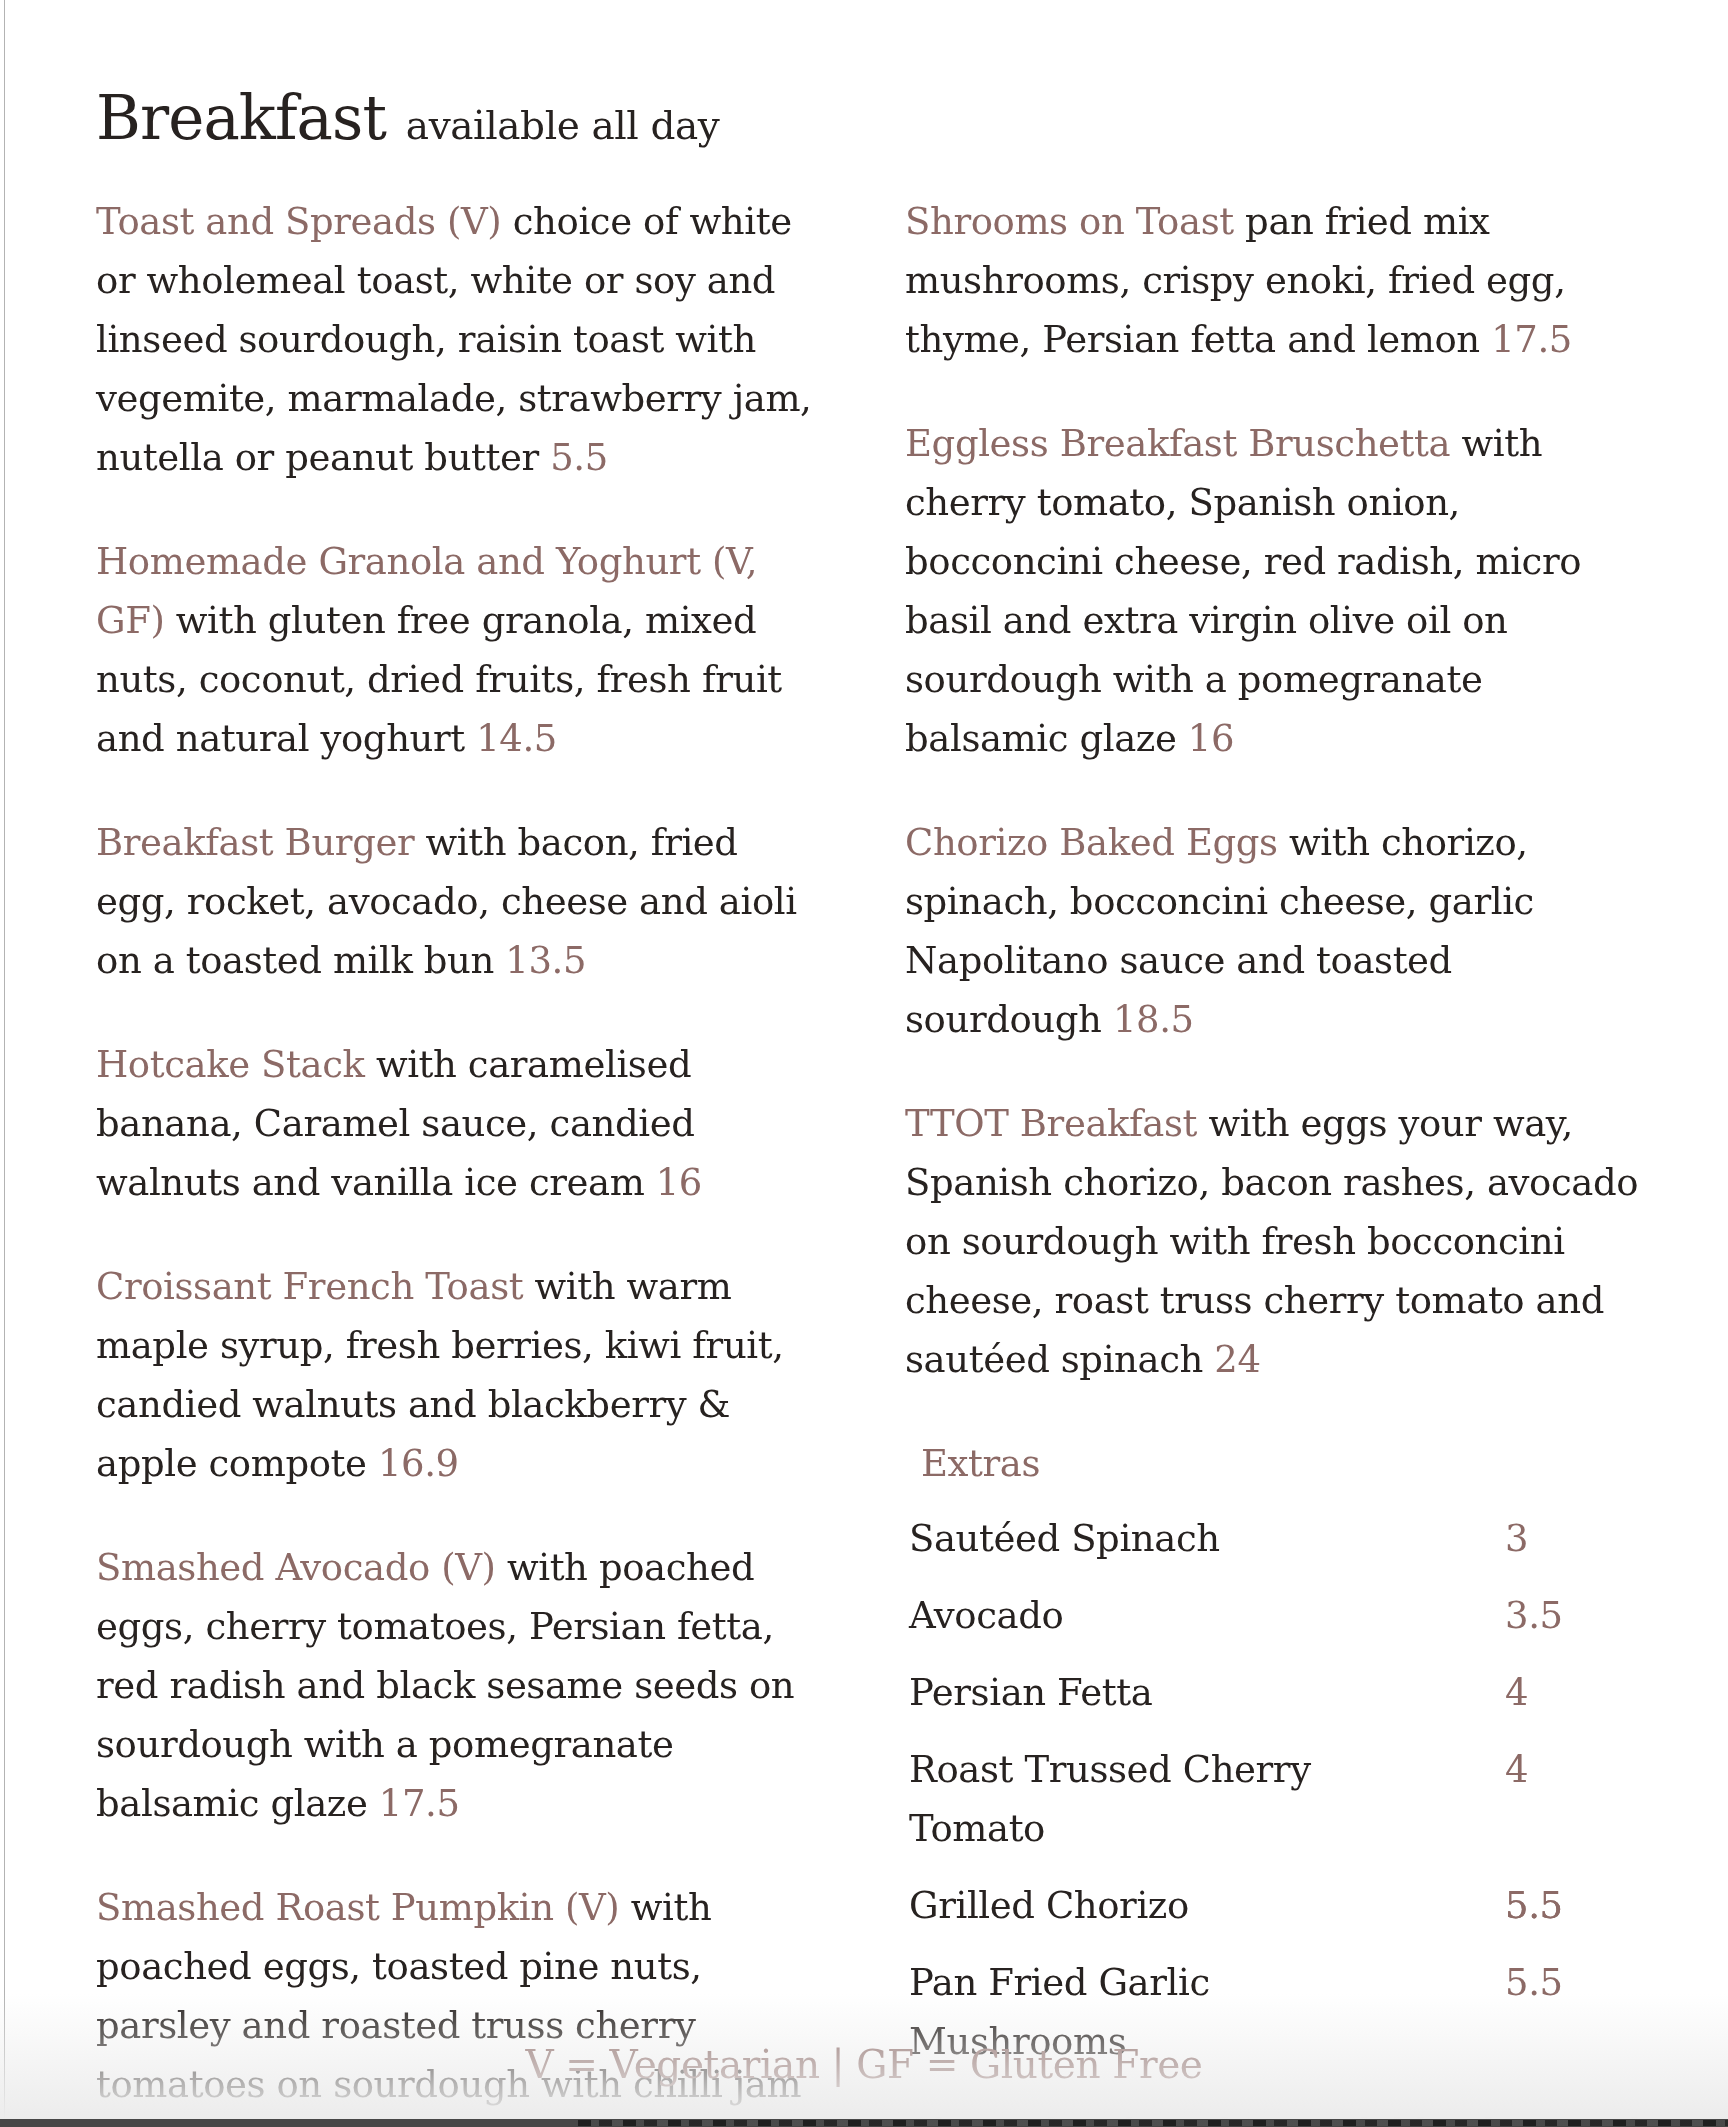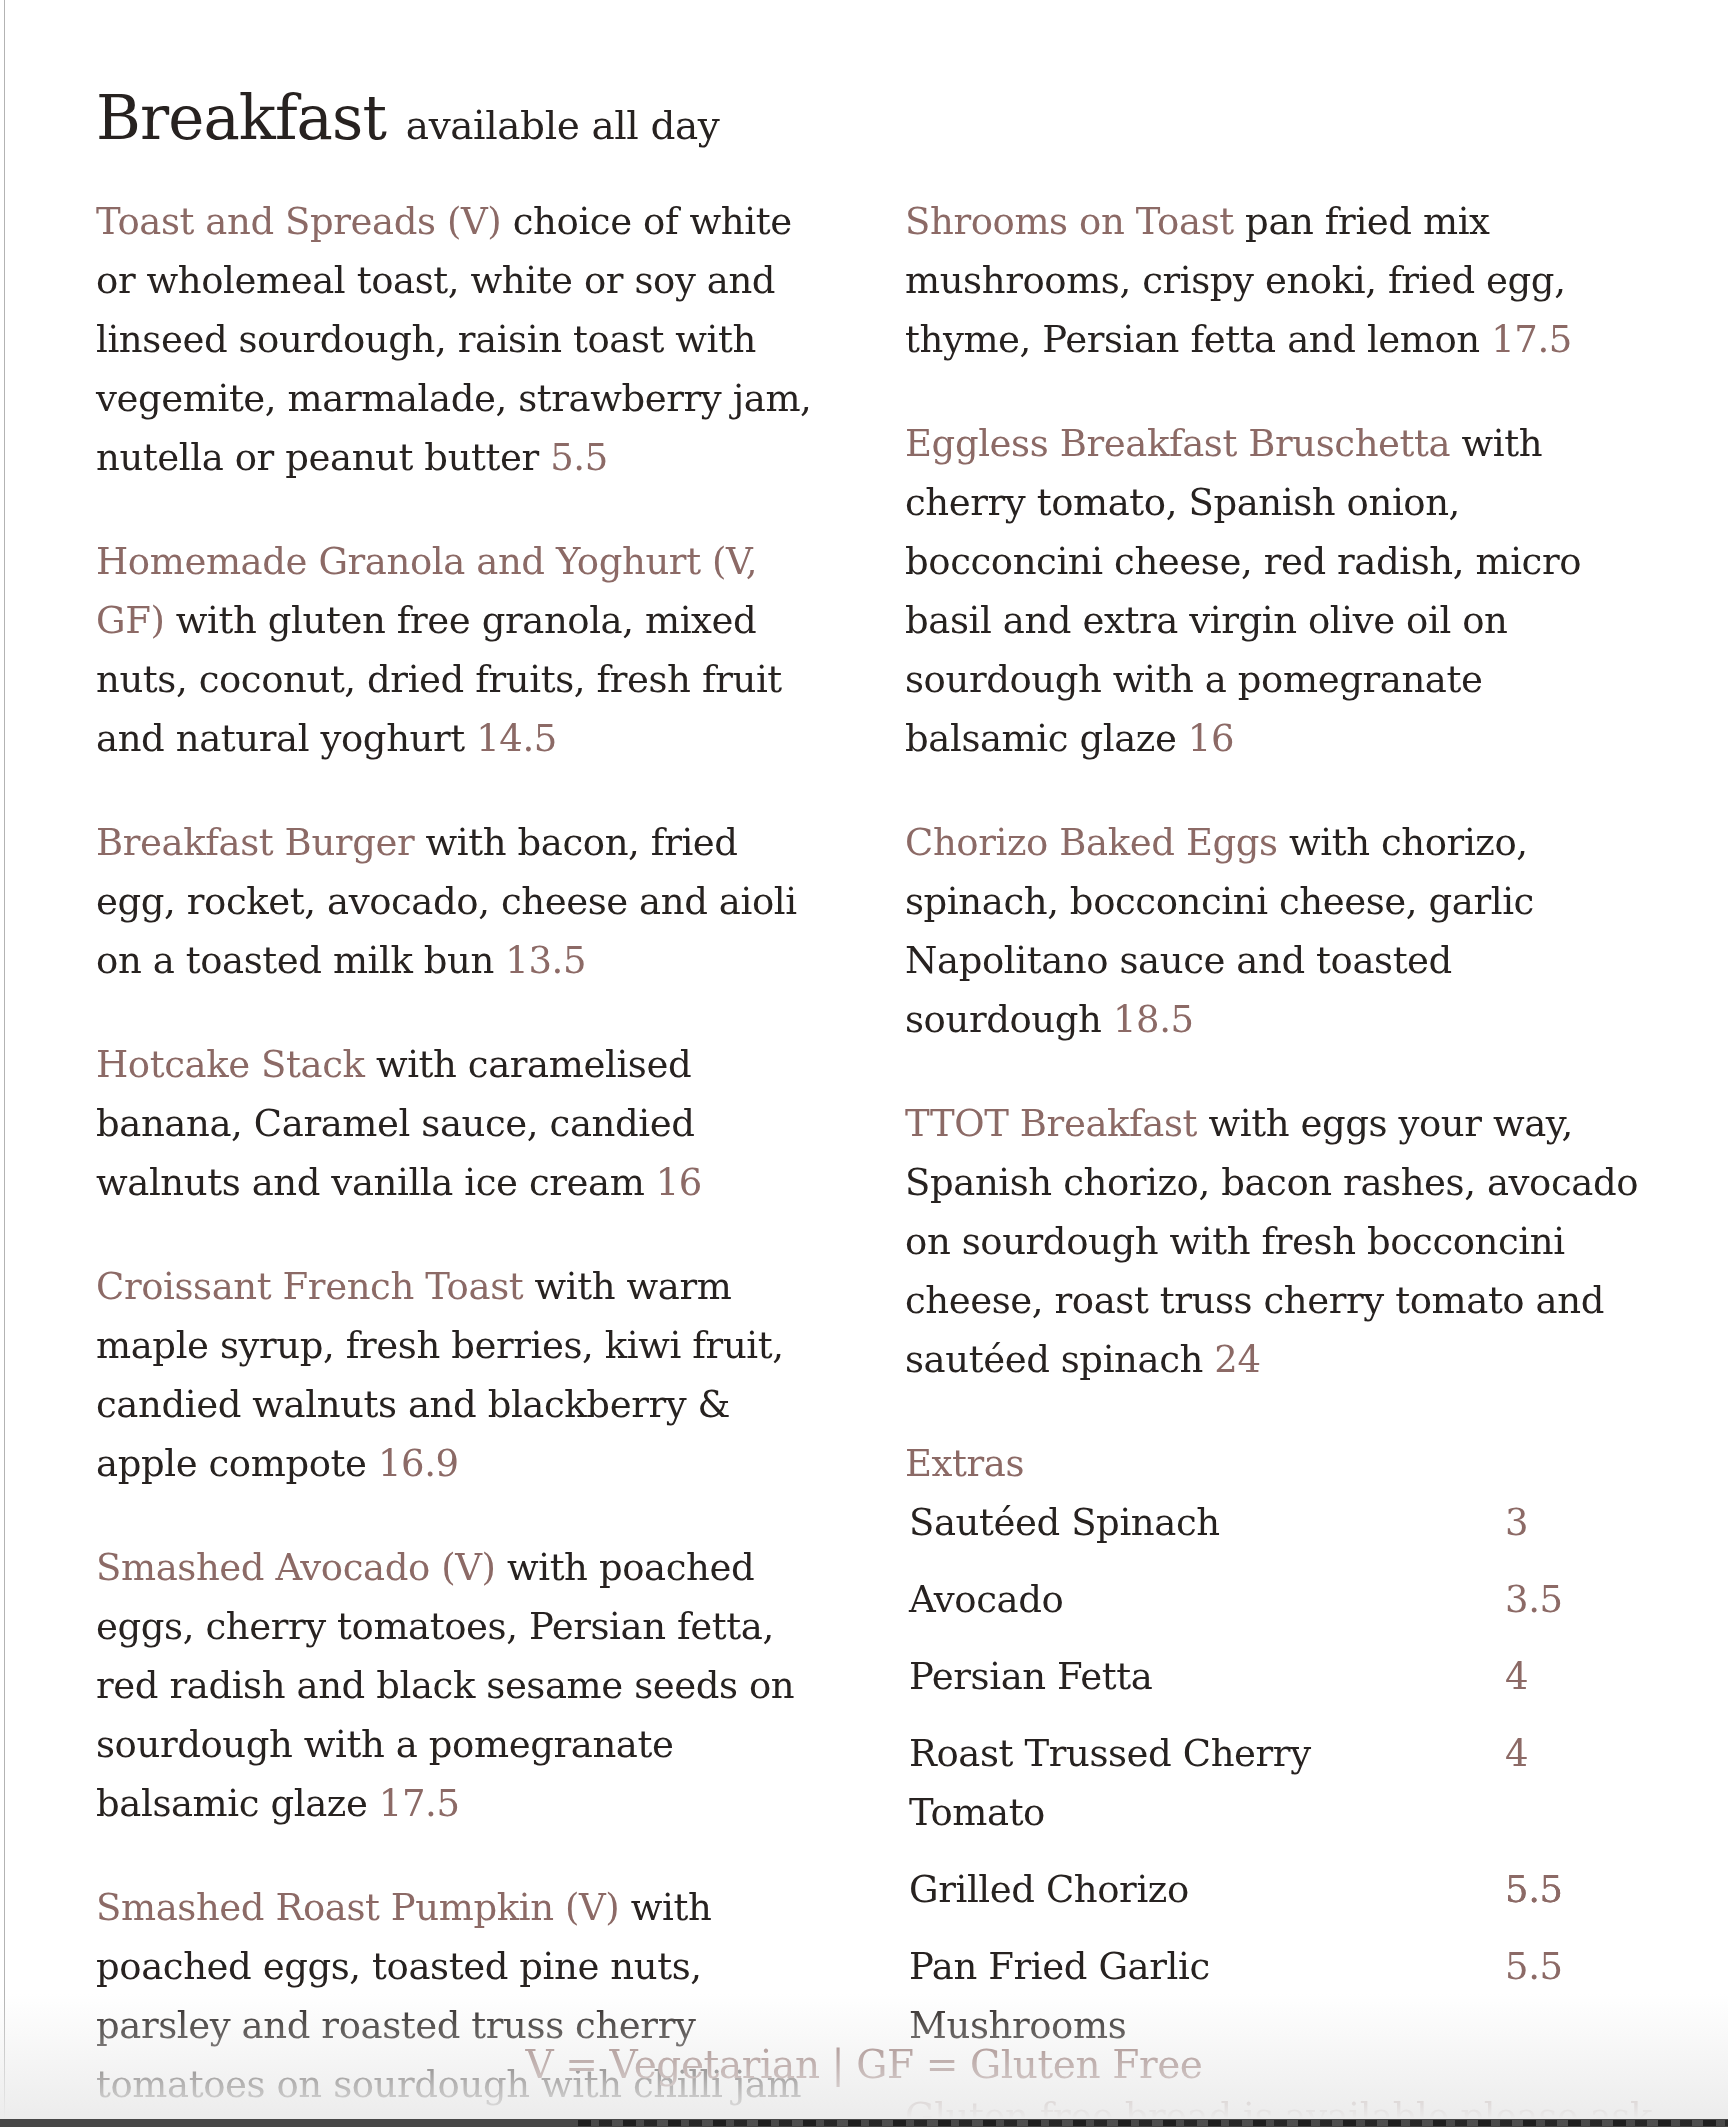--- a/index.html
+++ b/index.html
@@ -26,21 +26,21 @@
   .col {
     position:absolute; top:192px;
     font-size:37px; line-height:59px; letter-spacing:-0.4px;
   }
   .col-left  { left:96px;  width:725px; }
   .col-right { left:905px; width:748px; }
   .item { margin:0 0 45px 0; }
   .item-name  { color:var(--accent); }
   .item-price { color:var(--accent); }
   .extras { margin-top:0; }
-  .extras-heading { color:var(--accent); margin:0; }
+  .extras-heading { color:var(--accent); margin:16px; }
   .extras-row { position:relative; margin:0 0 18px 4px; }
   .extras-name { width:403px; }
   .extras-price { position:absolute; left:596px; top:0; color:var(--accent); }
   .notice { color:var(--accent); margin:32px 0 0 0; }
   .footer {
     position:absolute; left:0; right:0; top:2003px;
     text-align:center; color:var(--accent);
     font-size:39px; letter-spacing:-0.4px;
   }
   .bottom-fade {

